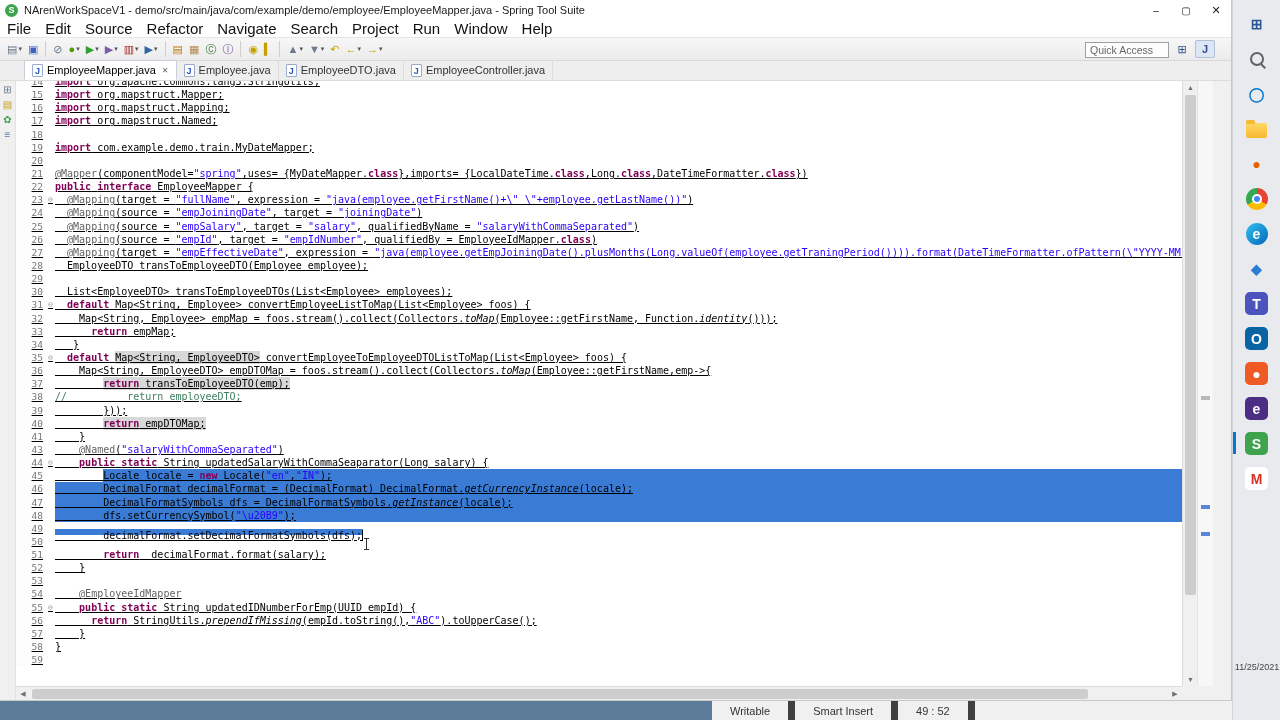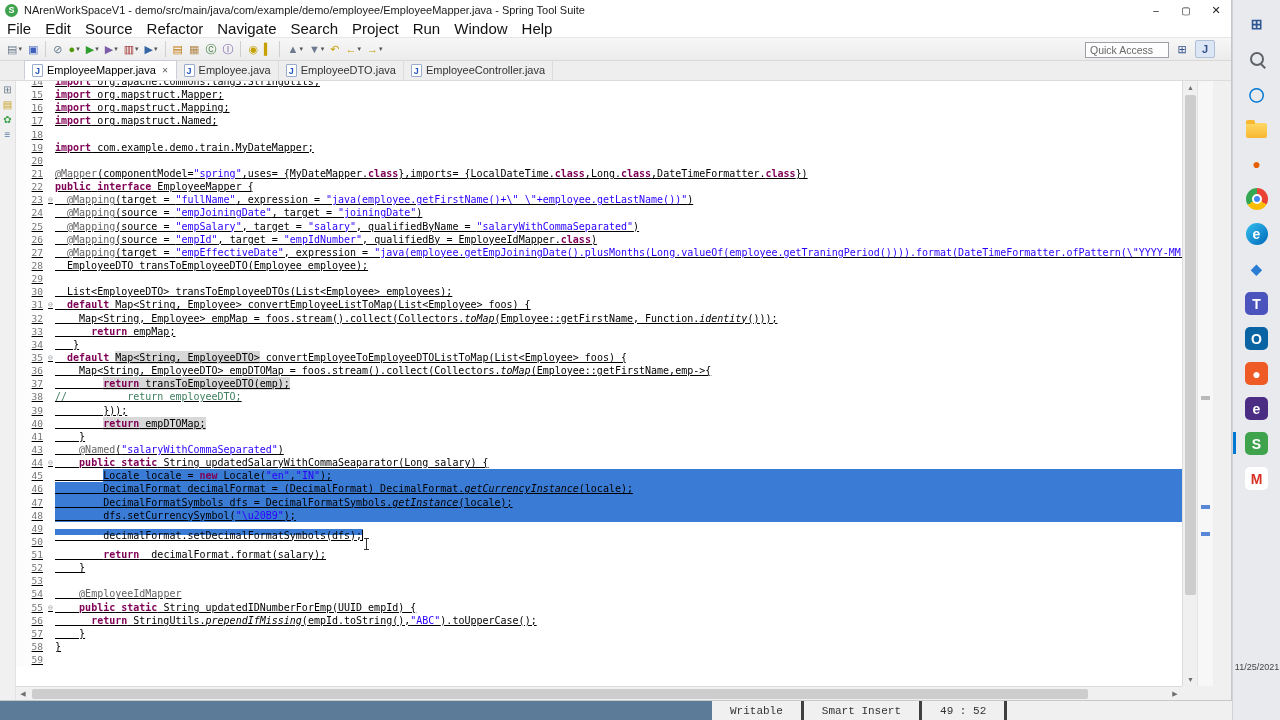--- a/index.html
+++ b/index.html
@@ -65,21 +65,21 @@
   #overview { position:absolute; left:1197px; top:81px; width:16px; height:605px; background:#f7f7f7; border-left:1px solid #e4e4e4; }
   .ovmark { position:absolute; left:3px; width:9px; height:4px; }
   #hscroll { position:absolute; left:16px; top:686px; width:1166px; height:14px; background:#f0f0f0; border-top:1px solid #dcdcdc; }
   .harrow { position:absolute; top:0; width:14px; height:14px; font-size:7px; color:#707070; text-align:center; line-height:14px; }
   #hthumb { position:absolute; left:16px; top:2px; width:1056px; height:10px; background:#cdcdcd; border-radius:2px; }
   #scorner { position:absolute; left:1182px; top:686px; width:31px; height:14px; background:#f0f0f0; }
 
   
   #statusbar { position:absolute; left:0; top:700px; width:1232px; height:20px; background:#f0f0f0; border-top:1px solid #c8c8c8; display:flex; align-items:center; font-size:11px; color:#333; }
   #status-left { width:712px; height:100%; background:#5c7b99; flex:none; }
-  .st-field { padding:0 18px; height:100%; display:flex; align-items:center; border-right:3px solid #404040; white-space:nowrap;font-family:Liberation Mono, monospace; }
+  .st-field { padding:0 18px; height:100%; display:flex; align-items:center; border-right:7px solid #404040; white-space:nowrap; }
 
   
   #taskbar { position:absolute; right:0; top:0; width:48px; height:720px; background:#e8eaee; border-left:1px solid #cfd2d8; display:flex; flex-direction:column; align-items:center; padding-top:6px; }
   .tk-cell { position:relative; width:48px; height:35px; display:flex; align-items:center; justify-content:center; }
   .tk-cell.active::before { content:""; position:absolute; left:0; top:6px; width:3px; height:22px; background:#0078d4; }
   .tkicon { width:23px; height:23px; border-radius:5px; display:flex; align-items:center; justify-content:center; font-size:14px; font-weight:bold; }
   .icon-chrome { width:22px; height:22px; border-radius:50%; background:conic-gradient(#ea4335 0 33%,#fbbc05 33% 66%,#34a853 66% 100%); position:relative; }
   .icon-chrome::after { content:""; position:absolute; inset:6px; background:#4285f4; border:2px solid #fff; border-radius:50%; }
   .icon-edge { width:22px; height:22px; border-radius:50%; background:linear-gradient(135deg,#35c1f1,#0067b8); color:#fff; font-size:14px; font-weight:bold; display:flex; align-items:center; justify-content:center; }
   .icon-search { width:18px; height:18px; position:relative; }

